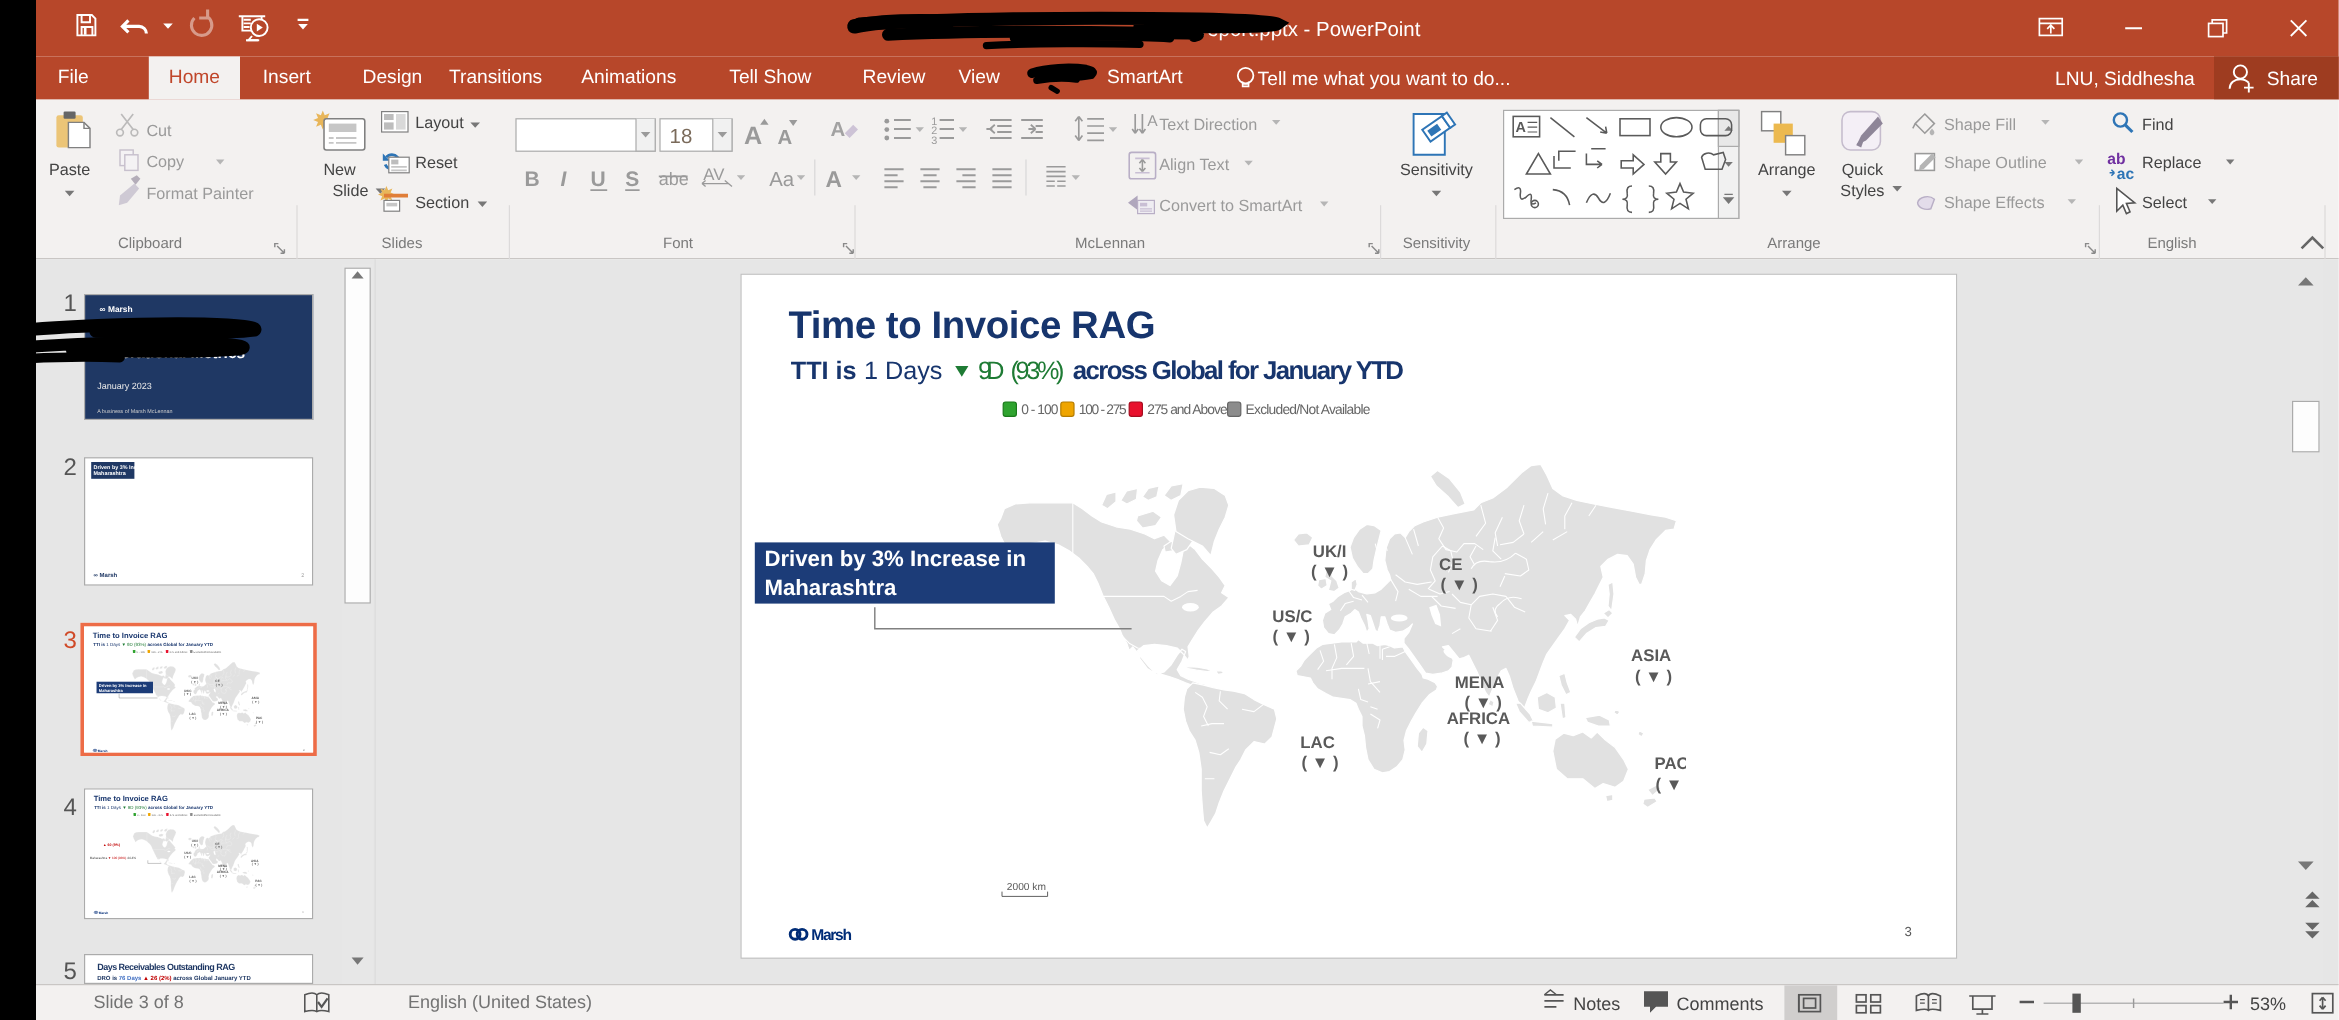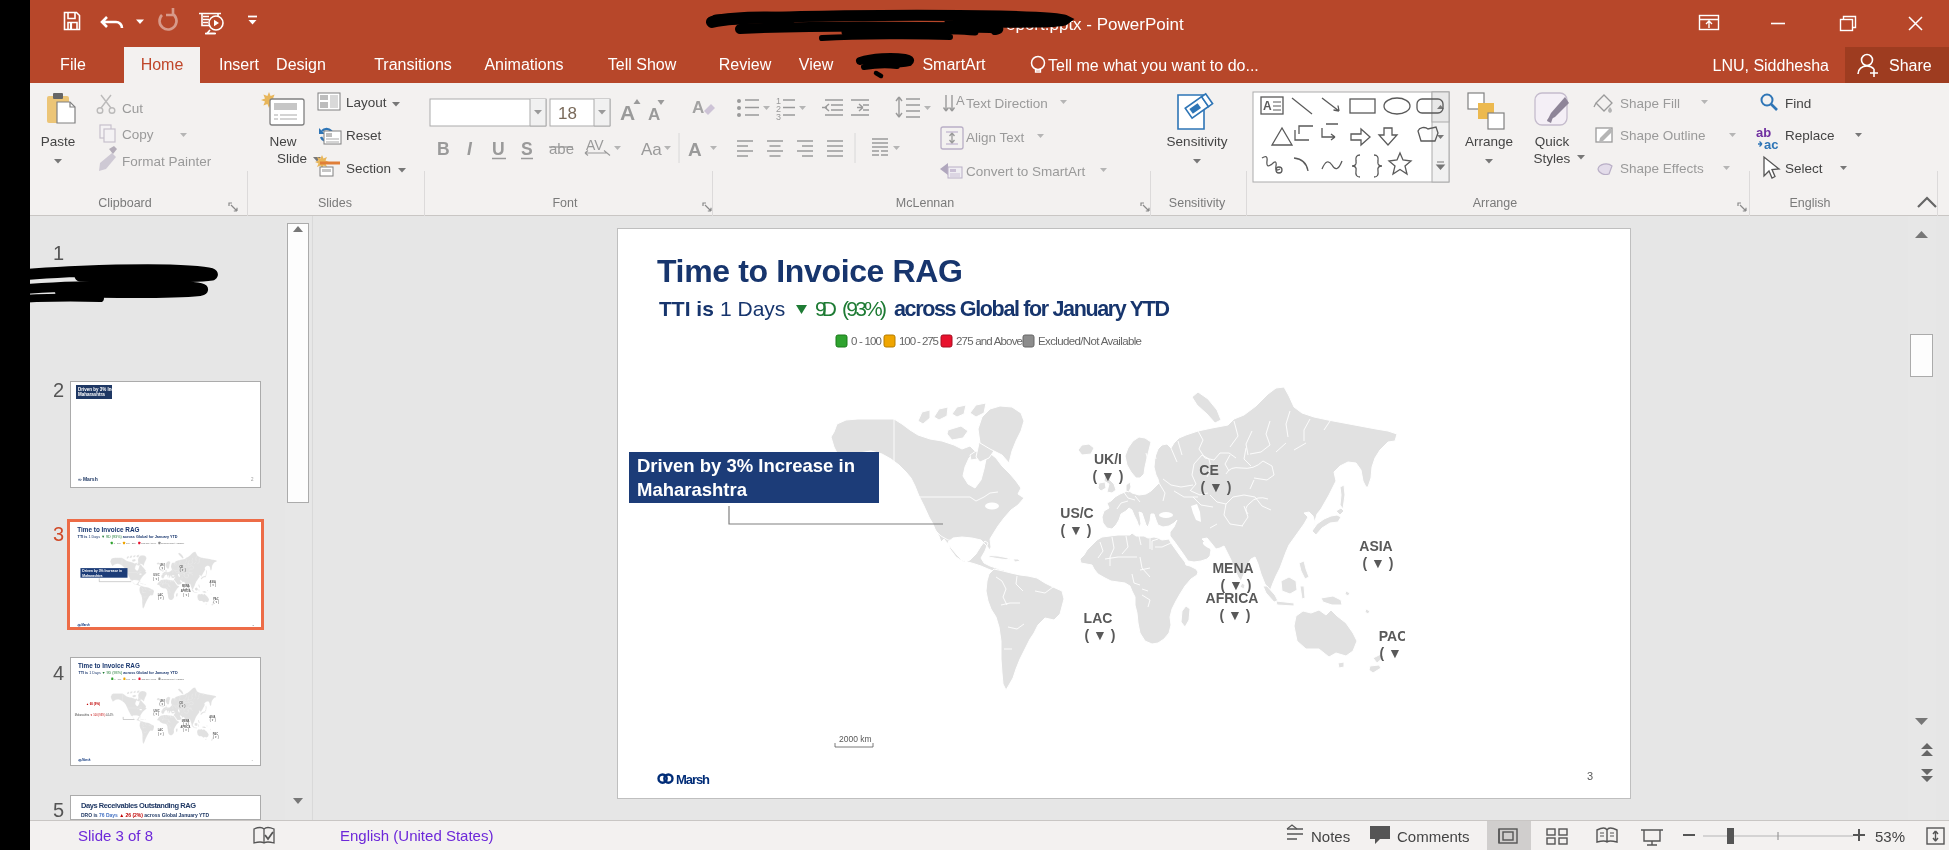--- a/index.html
+++ b/index.html
@@ -12,21 +12,21 @@
 #ribbon{position:absolute;left:0;top:83px;width:1949px;height:133px;background:#F3F1F0;border-bottom:1px solid #C9C6C4}
 .gsep{position:absolute;top:88px;height:122px;width:1px;background:#DCDADA}
 .glabel{position:absolute;top:113px;font-size:12.5px;color:#7A7A7A;text-align:center}
 
 #main{position:absolute;left:0;top:216px;width:1949px;height:604px;background:#E6E6E6}
 #panel{position:absolute;left:0;top:0;width:312px;height:604px;background:#E6E6E6}
 .thumb{position:absolute;left:70px;width:191px;background:#fff;border:1px solid #ABABAB}
 .snum{position:absolute;left:40px;width:24px;text-align:right;font-size:20px;color:#555}
 #slide{position:absolute;left:617px;top:12px;width:1014px;height:571px;background:#fff;border:1px solid #BFBFBF;overflow:hidden}
 
-#status{position:absolute;left:0;top:820px;width:1949px;height:30px;background:#F3F1F0;border-top:1px solid #C9C6C4;color:#6d28d9;font-size:15px}
+#status{position:absolute;left:0;top:820px;width:1949px;height:30px;background:#F3F1F0;border-top:1px solid #C9C6C4;color:#737373;font-size:15px}
 
 #blackstrip{position:absolute;left:0;top:0;width:30px;height:850px;background:#000}
 
 .sbtrack{position:absolute;background:#E7E7E7}
 .sbthumb{position:absolute;background:#FDFDFD;border:1px solid #ABABAB}
 </style></head><body>
 <div id="app">
   <svg width="0" height="0" style="position:absolute">
     <defs>
       <g id="wmap" stroke="#fff" stroke-width="1" fill="#E1E1E1" stroke-linejoin="round">
@@ -189,23 +189,23 @@
         <path d="M1699.5,19.5 h19 M1709,28 v-6.5 M1706,24 l3,-3 l3,3"></path>
         <path d="M1771,23.5 h14" stroke-width="1.6"></path>
         <rect x="1840.5" y="19.5" width="12" height="11"></rect>
         <path d="M1843.5,19.5 v-3 h12 v11 h-3"></path>
         <path d="M1909,17 l13,13 M1922,17 l-13,13" stroke-width="1.5"></path>
       </g>
     </svg>
   </div>
   <div id="tabrow">
     <div id="hometab" class="tab" style="left:124px;width:76px">Home</div>
-    <div class="tab" style="left:40px;width:66px">File</div>
+    <div class="tab" style="left:28px;width:66px">File</div>
     <div class="tab" style="left:206px;width:66px">Insert</div>
-    <div class="tab" style="left:264px;width:74px">Design</div>
+    <div class="tab" style="left:290px;width:74px">Design</div>
     <div class="tab" style="left:362px;width:102px">Transitions</div>
     <div class="tab" style="left:472px;width:104px">Animations</div>
     <div class="tab" style="left:590px;width:104px">Tell Show</div>
     <div class="tab" style="left:708px;width:74px">Review</div>
     <div class="tab" style="left:787px;width:58px">View</div>
     <div class="tab" style="left:908px;width:92px">SmartArt</div>
     <svg class="abs" style="left:850px;top:0" width="1100" height="36">
       <g stroke="#000" fill="none" stroke-linecap="round">
         <path d="M10,14 C22,10 42,9 55,11 C60,12 61,13 59,15 C50,17 28,17 18,15" stroke-width="8"></path>
         <path d="M14,20 C26,18 40,18 47,19" stroke-width="6"></path>
@@ -500,20 +500,28 @@
         <path d="M4,0 l0,19 l5,-5 l3,7 l3,-1.5 l-3,-7 l7,-0.5 z" fill="#fff" stroke="#555" stroke-width="1.3"></path>
       </g>
       <text x="1785" y="90" font-size="13.5" fill="#444">Select</text>
       <path d="M1840,83 l3.5,4 l3.5,-4 z" fill="#777"></path>
     </svg>
   </div>
   <div id="main">
     <div class="abs" style="left:312px;top:0;width:1px;height:604px;background:#D9D9D9"></div>
     <div id="panel">
       <div class="snum" style="top:26px">1</div>
+      <div class="thumb" style="top:29px;height:105px;background:#1F3864">
+        <svg width="189" height="103">
+          <text x="12" y="14" font-size="7" fill="#fff" font-weight="bold">∞ Marsh</text>
+          <text x="12" y="52" font-size="13" fill="#fff" font-weight="bold">Operational Metrics</text>
+          <text x="10" y="78" font-size="7.5" fill="#E8E8E8">January 2023</text>
+          <text x="10" y="98" font-size="4.5" fill="#CCC">A business of Marsh McLennan</text>
+        </svg>
+      </div>
       <div class="snum" style="top:163px">2</div>
       <div class="thumb" style="top:165px;height:107px">
         <svg width="189" height="105">
           <rect x="5" y="3" width="36" height="14" fill="#1F3864"></rect>
           <text x="7" y="9" font-size="4.5" fill="#fff" font-weight="bold">Driven by 3% Increase in</text>
           <text x="7" y="14" font-size="4.5" fill="#fff" font-weight="bold">Maharashtra</text>
           <text x="7" y="99" font-size="5" fill="#1F3864" font-weight="bold">∞ Marsh</text>
           <text x="180" y="99" font-size="4.5" fill="#999">2</text>
         </svg>
       </div>

